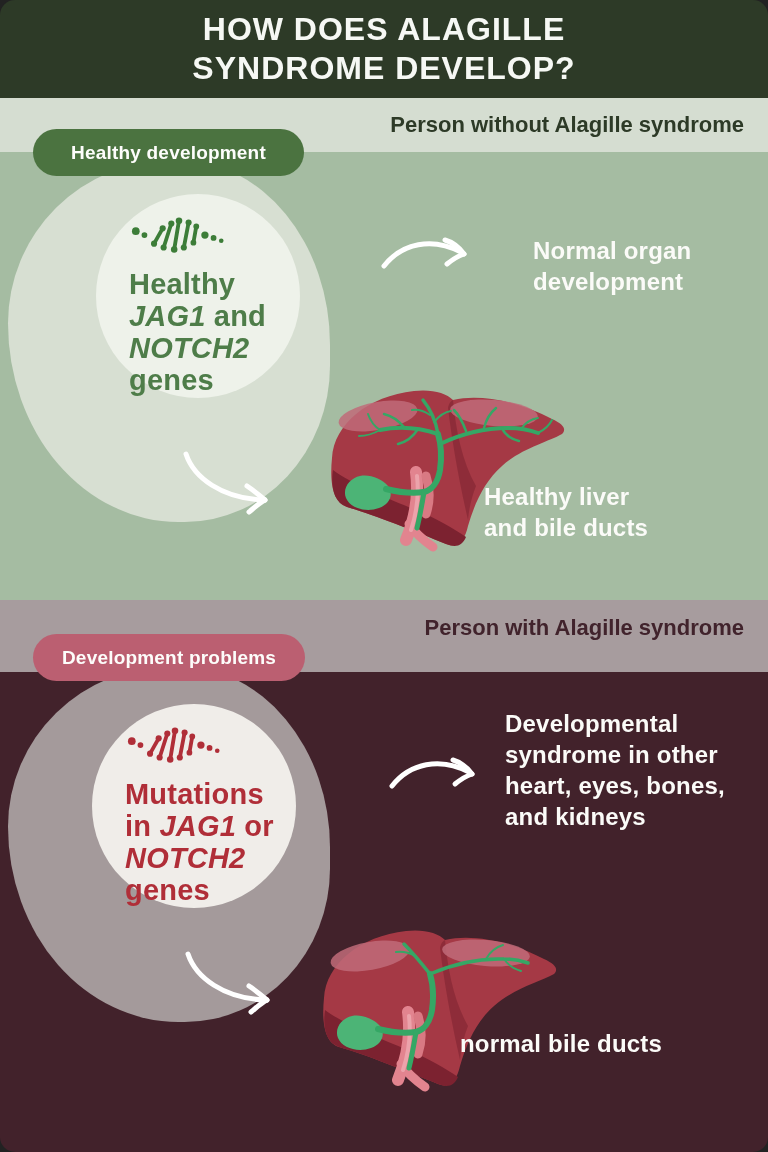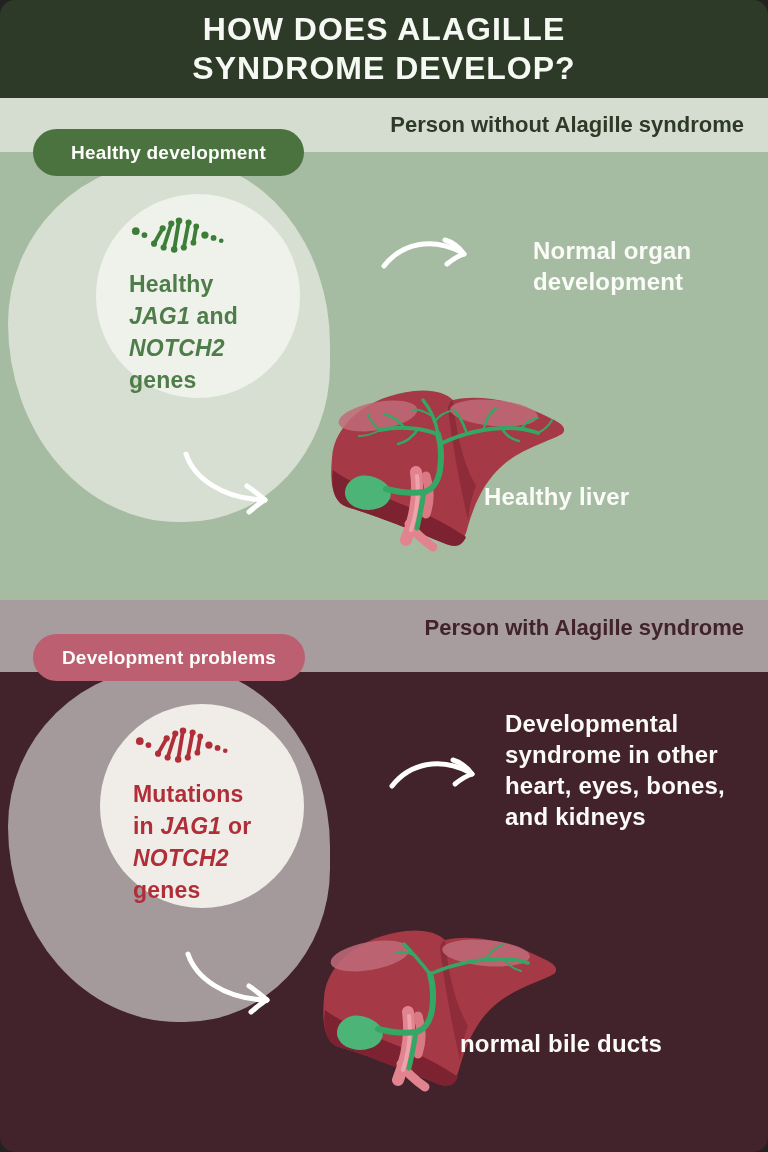--- a/index.html
+++ b/index.html
@@ -36,23 +36,23 @@
     position:absolute;z-index:1;
     border-radius:52% 48% 46% 54% / 46% 52% 44% 56%;
   }
   .blob-healthy{left:8px;top:62px;width:322px;height:362px;background:#d7dfd2;}
   .blob-alagille{left:8px;top:66px;width:322px;height:356px;background:#a49a9b;}
   .gene-circle{
     position:absolute;width:204px;height:204px;border-radius:50%;z-index:2;
     box-sizing:border-box;padding:16px 0 0 33px;
   }
   .gene-circle-healthy{left:96px;top:96px;background:#eef2ea;}
-  .gene-circle-alagille{left:100px;top:104px;background:#f0ede9;}
+  .gene-circle-alagille{left:92px;top:104px;background:#f0ede9;}
   .dna{display:block;margin:2px 0 8px 0;}
-  .gene-text{font-size:23px;line-height:32px;letter-spacing:.2px;}
+  .gene-text{font-size:29px;line-height:32px;letter-spacing:.2px;}
   .gene-text-healthy{color:#4e7d49;}
   .gene-text-alagille{color:#b02e38;}
   .gene-text em{font-style:italic;}
   .outcome{position:absolute;color:#fbfbf8;font-size:24px;line-height:31px;z-index:3;letter-spacing:.2px;}
   .arrow{position:absolute;z-index:3;}
   .liver{position:absolute;z-index:2;}
 </style>
 </head>
 <body>
 
@@ -153,20 +153,21 @@
         <path d="M124 58 C145 48,168 42,192 42 C204 42,214 44,222 47" stroke-width="4"></path>
         <path d="M150 45 C147 37,144 30,138 24" stroke-width="2.5"></path>
         <path d="M168 42 C170 34,174 27,180 22" stroke-width="2.5"></path>
         <path d="M186 42 C189 49,195 53,203 55" stroke-width="2.5"></path>
         <path d="M205 43 C209 37,215 33,222 32" stroke-width="2"></path>
         <path d="M222 47 C228 44,233 40,236 34" stroke-width="2"></path>
       </g>
     </svg>
     <div class="outcome" style="left:484px;top:383px;">
       <div>Healthy liver</div>
+      <div>and bile ducts</div>
     </div>
   </section>
 
   <section class="sec sec-alagille">
     <div class="band band-alagille">Person with Alagille syndrome</div>
     <div class="blob blob-alagille"></div>
     <div class="pill pill-alagille">Development problems</div>
 
     <div class="gene-circle gene-circle-alagille">
       <svg class="dna" width="100" height="48" viewBox="0 0 100 50">

